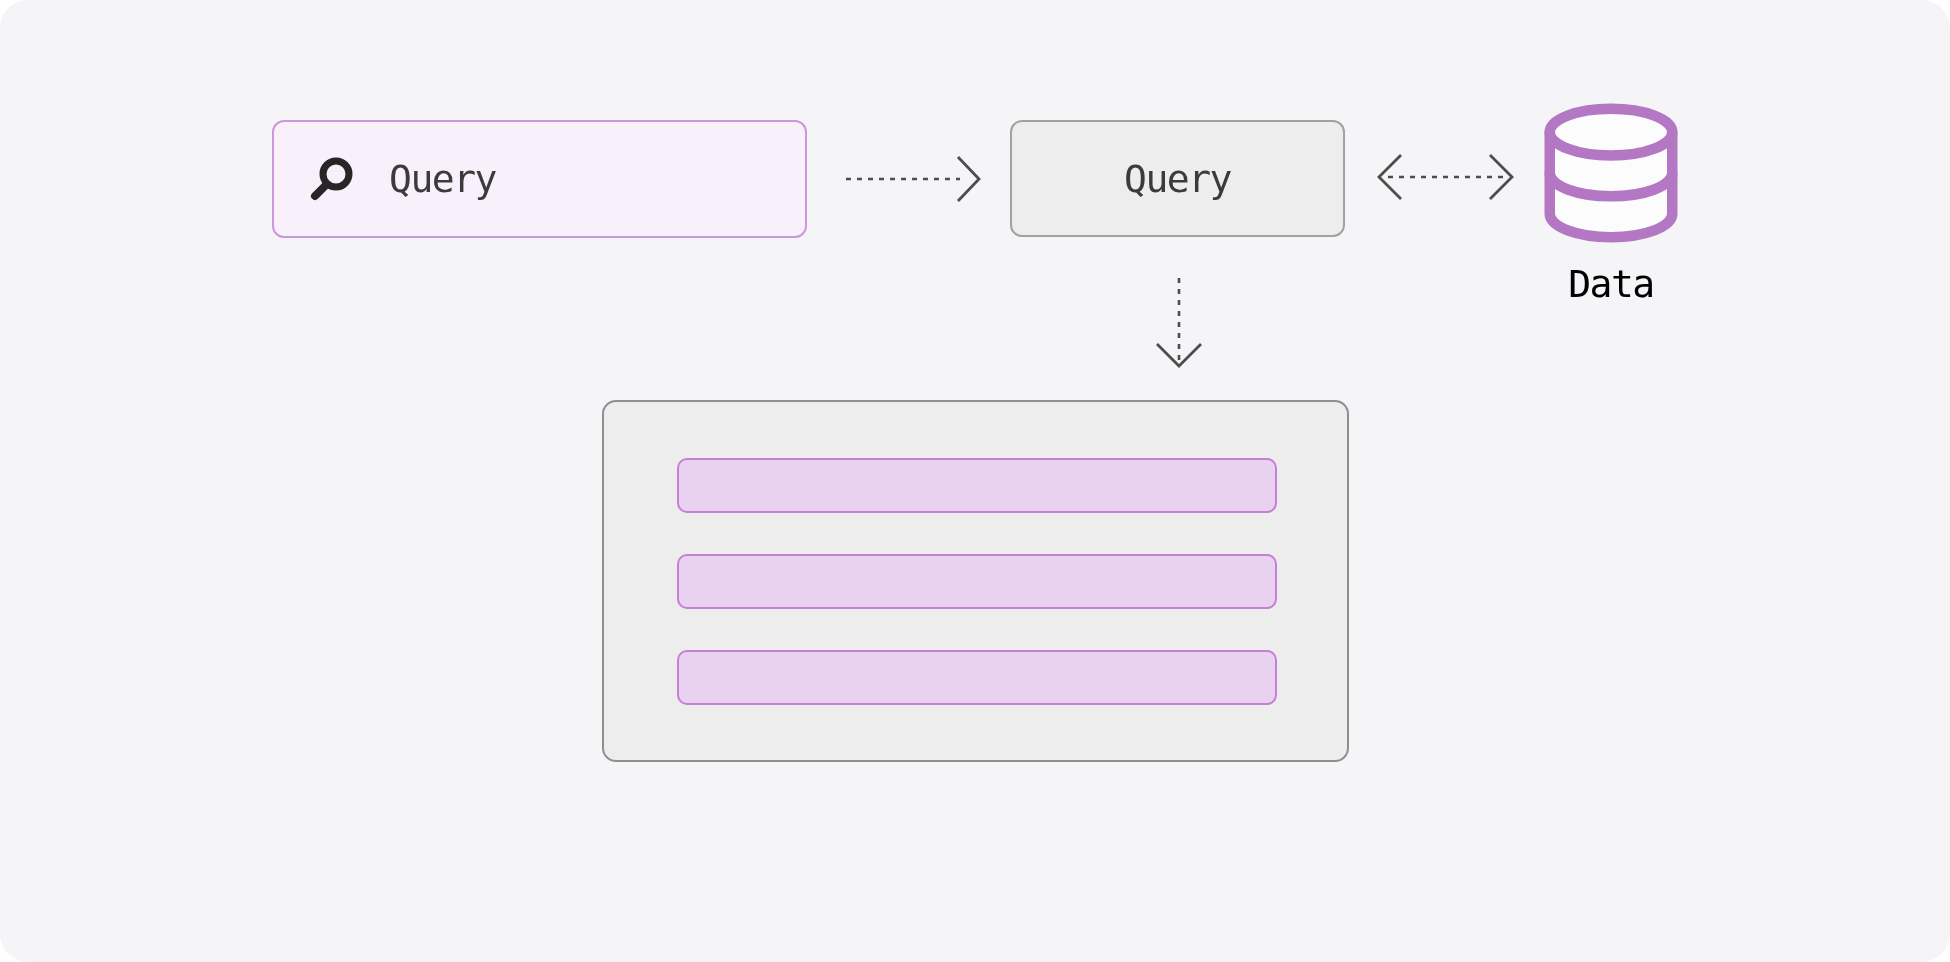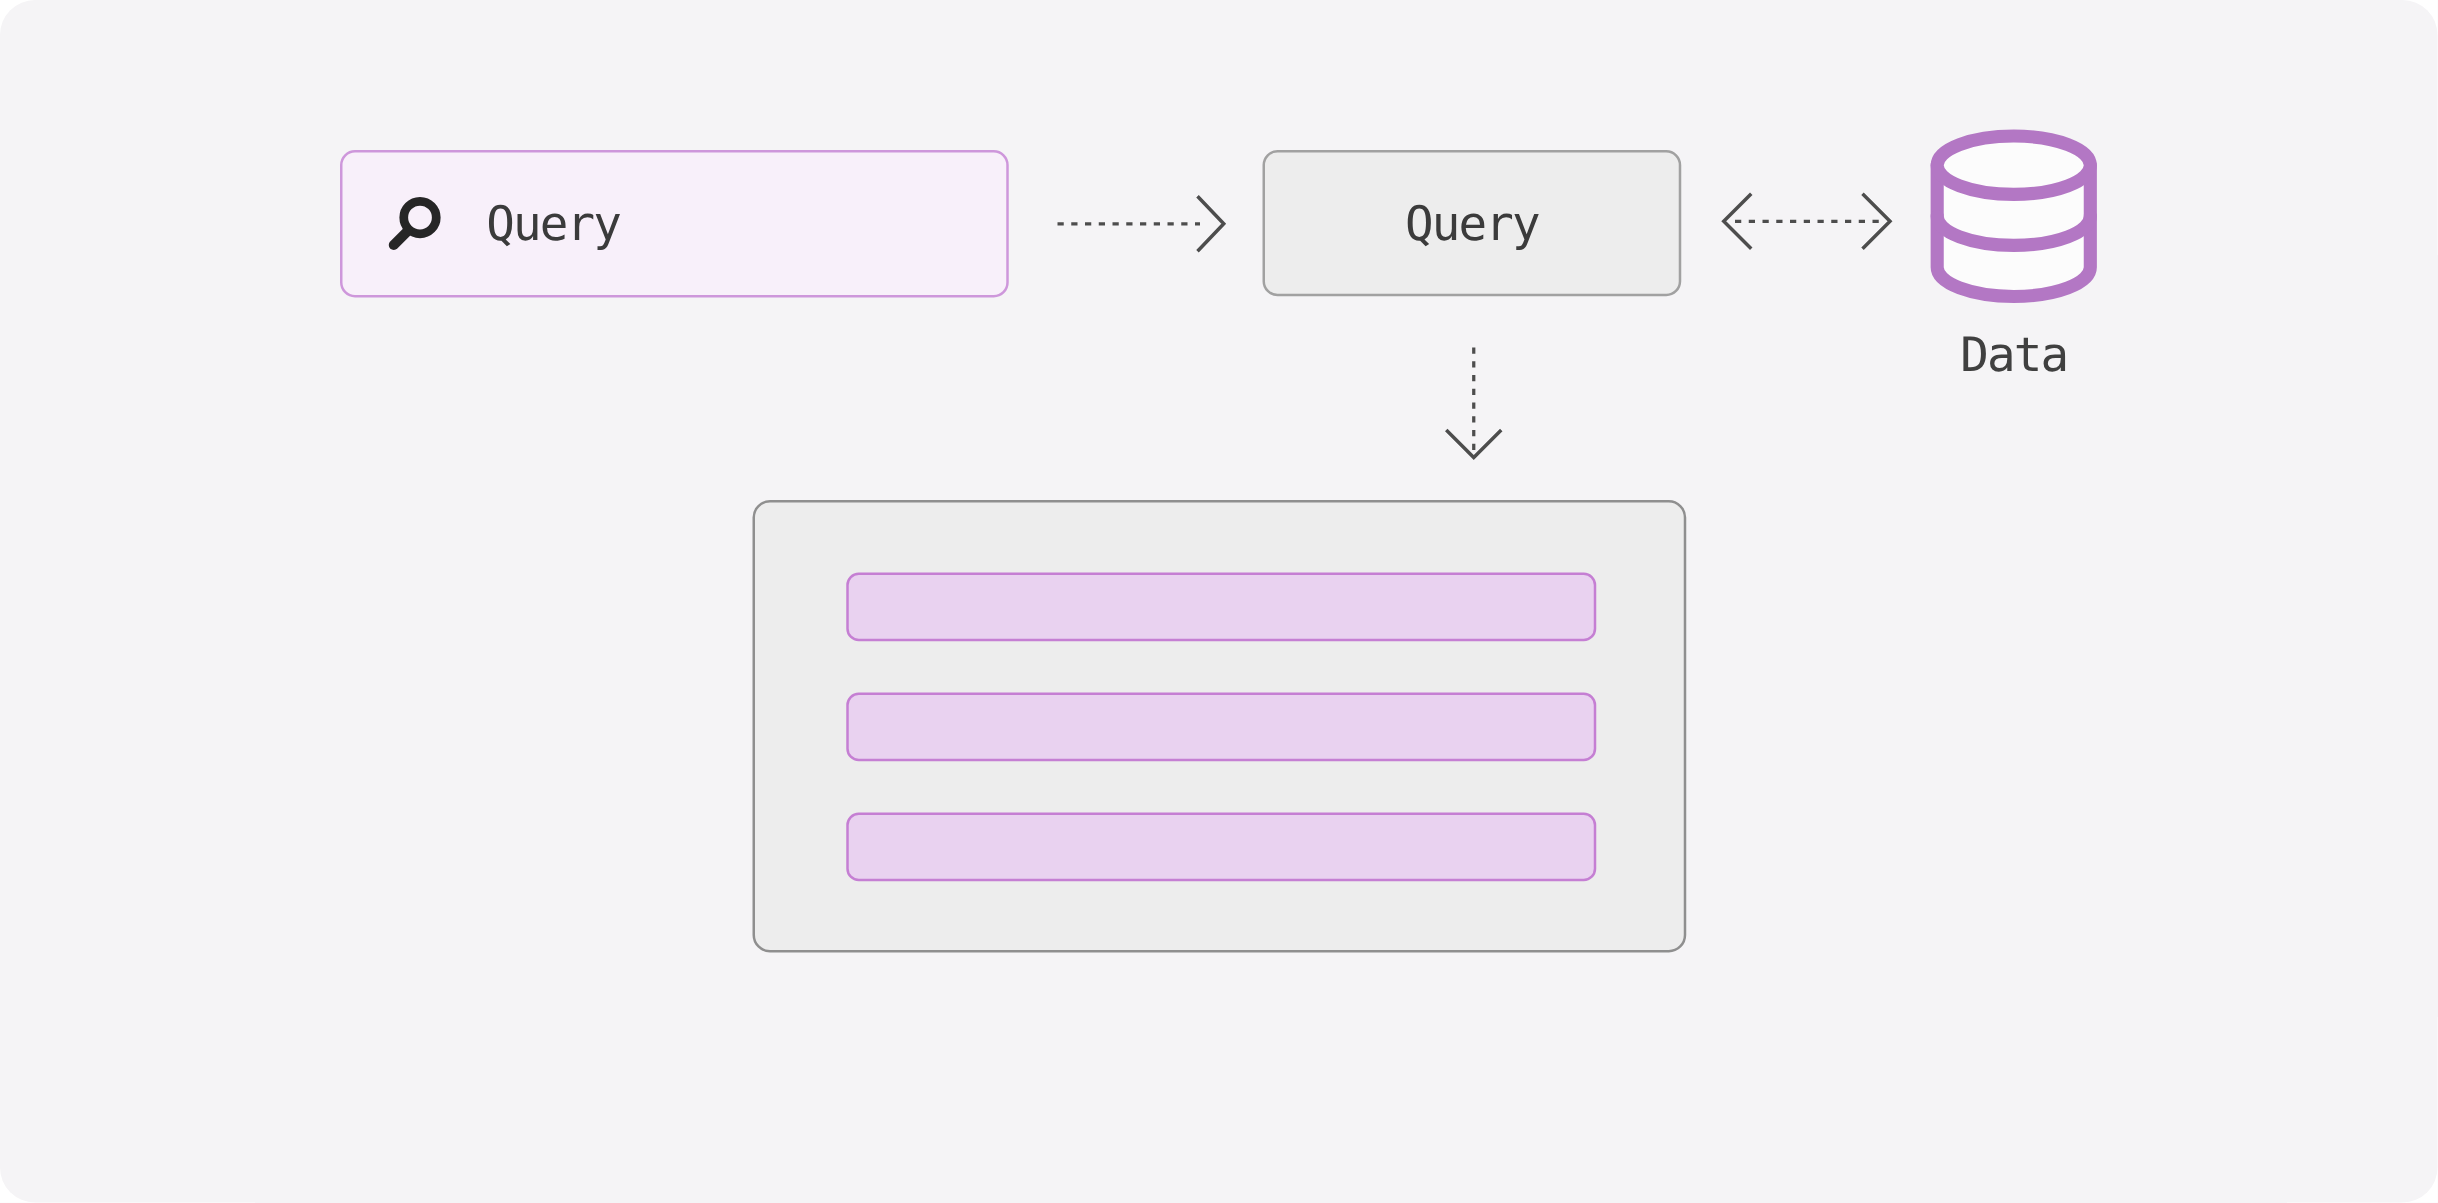--- a/index.html
+++ b/index.html
@@ -65,21 +65,21 @@
     background: #e9d2f0;
     border: 2px solid #c57fd3;
     border-radius: 10px;
     margin-bottom: 41px;
   }
   .result-row:last-child { margin-bottom: 0; }
   .floating-label {
     position: absolute;
     font-size: 38px;
     letter-spacing: -1.5px;
-    color: #404040;
+    color: #000000;
     text-align: center;
   }
   .data-label { left: 1540px; top: 262px; width: 142px; }
   .results-label { left: 602px; top: 795px; width: 747px; }
   .arrow-svg, .db-svg { position: absolute; }
   .a-qs { left: 838px; top: 147px; }
   .a-sd { left: 1372px; top: 145px; }
   .a-sr { left: 1150px; top: 272px; }
   .db-svg { left: 1540px; top: 103px; }
 </style>

